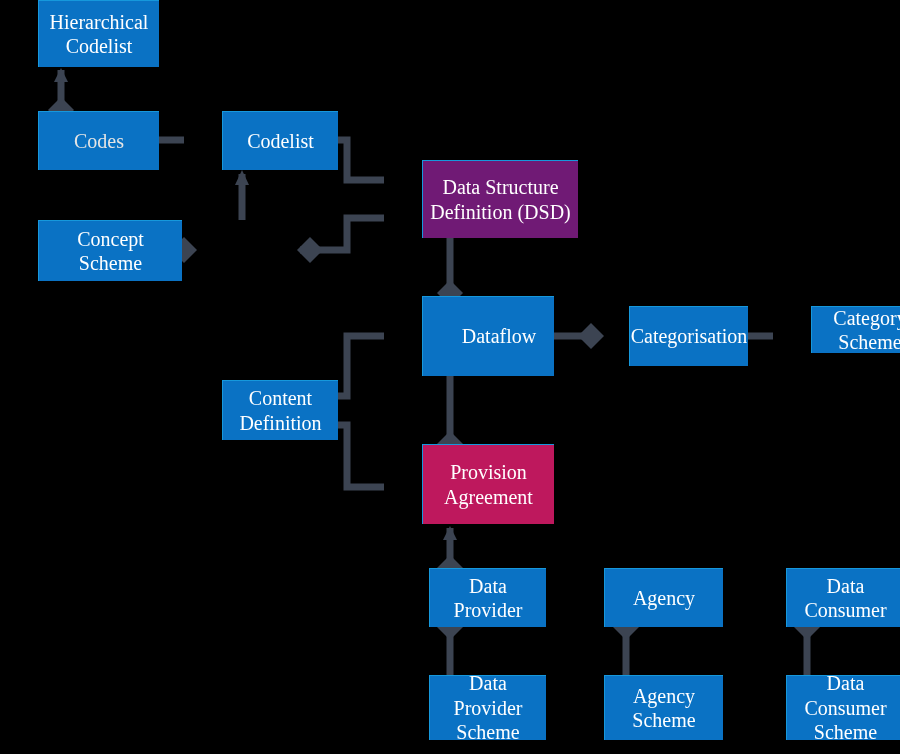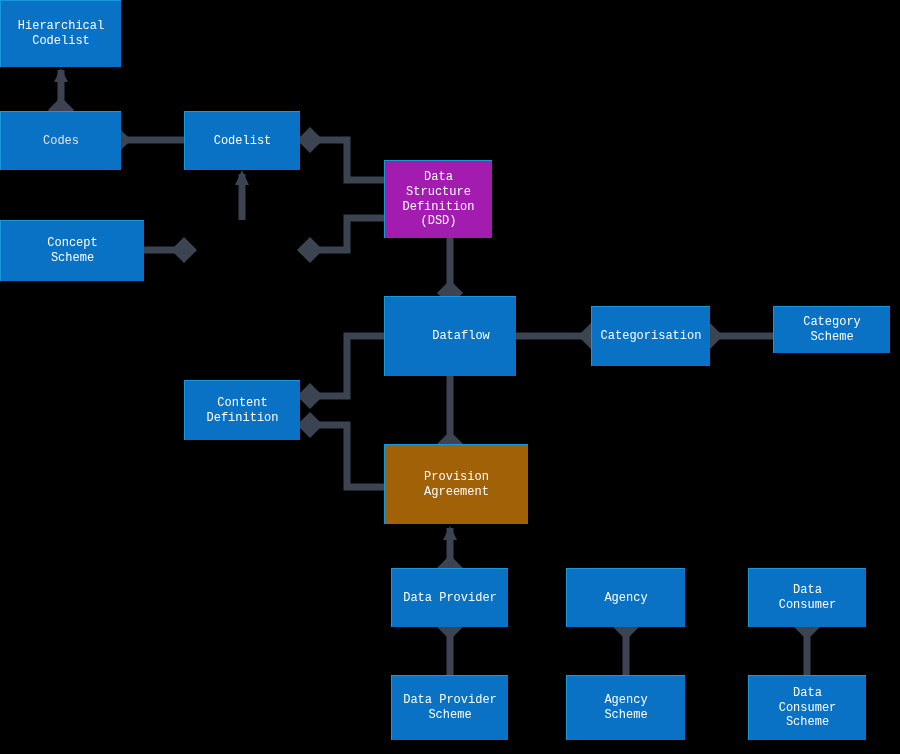--- a/index.html
+++ b/index.html
@@ -28,27 +28,28 @@
   }
   .node {
     position: absolute;
     background: #0A72C4;
     color: #FFFFFF;
     display: flex;
     align-items: center;
     justify-content: center;
     text-align: center;
     line-height: 1.22;
-    font-size: 12px;
-    font-family: Liberation Mono, monospace;
+    font-size: 20px;
+    font-family: Liberation Serif, serif;
     box-sizing: border-box;
     padding: 2px 4px;
     z-index: 3;
     border-left: 1px solid #1698DC;
     border-top: 1px solid #1698DC;
+    margin-left: 38px;
   }
   .node .label {
     display: block;
     white-space: pre-line;
   }
 </style>
 </head>
 <body style="background: rgb(0, 0, 0);">
 
 <div id="canvas" style="background: rgb(0, 0, 0);">
@@ -135,32 +136,32 @@
   <div class="node" style="left: 0px; top: 111px; width: 121px; height: 59px; background: rgb(10, 114, 196); color: #e5e5e5;">
     <span class="label">Codes</span>
   </div>
   <div class="node" style="left: 0px; top: 220px; width: 144px; height: 61px; background: rgb(10, 114, 196); color: rgb(255, 255, 255);">
     <span class="label">Concept
 Scheme</span>
   </div>
   <div class="node" style="left: 184px; top: 111px; width: 116px; height: 59px; background: rgb(10, 114, 196); color: rgb(255, 255, 255);">
     <span class="label">Codelist</span>
   </div>
-  <div class="node" style="left: 384px; top: 160px; width: 108px; height: 78px; background: #a21caf; color: rgb(255, 255, 255);">
+  <div class="node" style="left: 384px; top: 160px; width: 156px; height: 78px; background: #701a75; color: rgb(255, 255, 255);">
     <span class="label">Data Structure
 Definition (DSD)</span>
   </div>
   <div class="node" style="left: 384px; top: 296px; width: 132px; height: 80px; background: rgb(10, 114, 196); color: rgb(255, 255, 255); padding-left: 25px;">
     <span class="label">Dataflow</span>
   </div>
   <div class="node" style="left: 184px; top: 380px; width: 116px; height: 60px; background: rgb(10, 114, 196); color: rgb(255, 255, 255);">
     <span class="label">Content
 Definition</span>
   </div>
-  <div class="node" style="left: 384px; top: 444px; width: 144px; height: 80px; background: #a16207; color: rgb(255, 255, 255);">
+  <div class="node" style="left: 384px; top: 444px; width: 132px; height: 80px; background: #be185d; color: rgb(255, 255, 255);">
     <span class="label">Provision
 Agreement</span>
   </div>
   <div class="node" style="left: 591px; top: 306px; width: 119px; height: 60px; background: rgb(10, 114, 196); color: rgb(255, 255, 255);">
     <span class="label">Categorisation</span>
   </div>
   <div class="node" style="left: 773px; top: 306px; width: 117px; height: 47px; background: rgb(10, 114, 196); color: rgb(255, 255, 255);">
     <span class="label">Category
 Scheme</span>
   </div>

